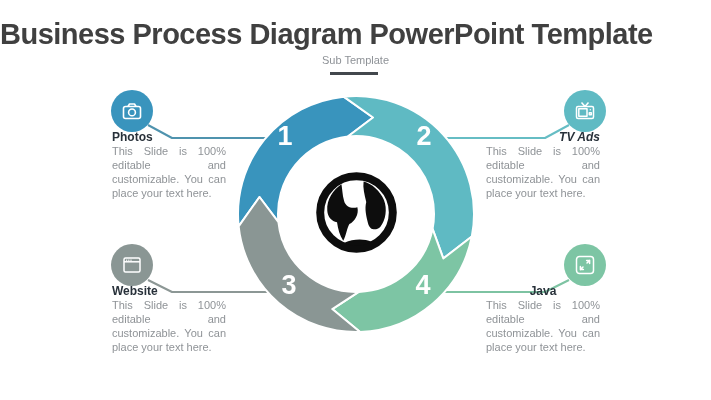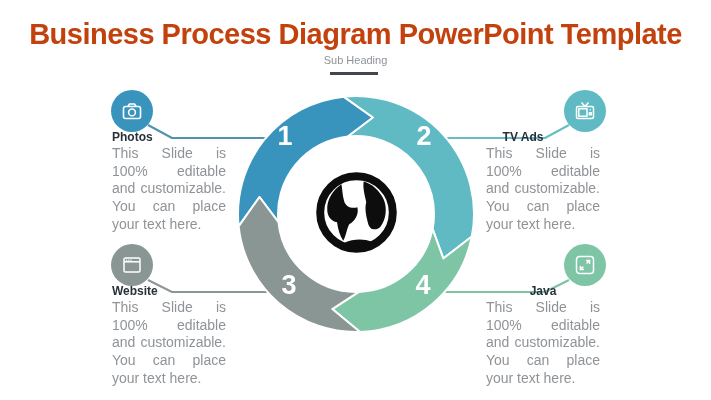--- a/index.html
+++ b/index.html
@@ -1,40 +1,40 @@
 <!DOCTYPE html>
 <html><head>
 <meta charset="utf-8">
 <style>
   html,body{margin:0;padding:0;background:#fff;}
   .slide{position:relative;width:711px;height:400px;background:#ffffff;overflow:hidden;
          font-family:"Liberation Sans",sans-serif;}
 
-  .title{position:absolute;top:18px;left:0;width:711px;text-align:center;
-         font-size:29px;font-weight:bold;letter-spacing:-0.5px;color:#c2410c;margin:0;}
+  .title{position:absolute;top:18px;left:0;width:711px;text-align:left;
+         font-size:29px;font-weight:bold;letter-spacing:-0.5px;color:#404040;margin:0;}
   .subheading{position:absolute;top:54px;left:0;width:711px;text-align:center;
          font-size:11px;color:#8E9297;}
   .sub-rule{position:absolute;top:72px;left:330px;width:48px;height:3px;background:#42474D;}
 
   svg.layer{position:absolute;left:0;top:0;}
 
   .icon-circle{position:absolute;width:42px;height:42px;border-radius:50%;
         display:flex;align-items:center;justify-content:center;}
   #c-photos{left:111px;top:90px;background:#3994BD;}
   #c-tv{left:564px;top:90px;background:#5FBAC3;}
   #c-website{left:111px;top:244px;background:#8A9694;}
   #c-java{left:564px;top:244px;background:#7DC5A4;}
 
   .callout-label{position:absolute;font-size:12px;font-weight:bold;color:#28313A;}
   #l-photos{left:112px;top:130px;}
-  #l-tv{left:466px;top:130px;width:114px;text-align:center;}
+  #l-tv{left:486px;top:130px;width:114px;text-align:right;font-style:italic;}
   #l-website{left:112px;top:284px;text-align:right;}
   #l-java{left:486px;top:284px;width:114px;text-align:center;}
 
-  .callout-desc{position:absolute;width:114px;font-size:14px;line-height:1.26;
+  .callout-desc{position:absolute;width:114px;font-size:11px;line-height:1.26;
         color:#8F9397;text-align:justify;}
   #d-photos{left:112px;top:145px;}
   #d-tv{left:486px;top:145px;}
   #d-website{left:112px;top:299px;}
   #d-java{left:486px;top:299px;}
 
   #connector-svg polyline{fill:none;stroke-width:2;stroke-linejoin:round;}
   #ln-photos{stroke:#4F93AE;}
   #ln-tv{stroke:#66BDC4;}
   #ln-website{stroke:#8C9795;}
@@ -44,21 +44,21 @@
         font-weight:bold;text-anchor:middle;dominant-baseline:central;}
 
   .globe{position:absolute;left:314px;top:170px;width:85px;height:85px;}
 </style>
 </head>
 <body>
 
 <div class="slide">
 
   <h1 class="title">Business Process Diagram PowerPoint Template</h1>
-  <div class="subheading">Sub Heading</div>
+  <div class="subheading">Sub Template</div>
   <div class="sub-rule"></div>
 
   <svg id="connector-svg" class="layer" width="711" height="400">
     <polyline id="ln-photos" points="148,125 172,138 280,138"></polyline>
     <polyline id="ln-tv" points="569,125 545,138 437,138"></polyline>
     <polyline id="ln-website" points="148,280 172,292 290,292"></polyline>
     <polyline id="ln-java" points="569,280 545,292 428,292"></polyline>
   </svg>
 
   <svg id="ring-svg" class="layer" width="711" height="400">

